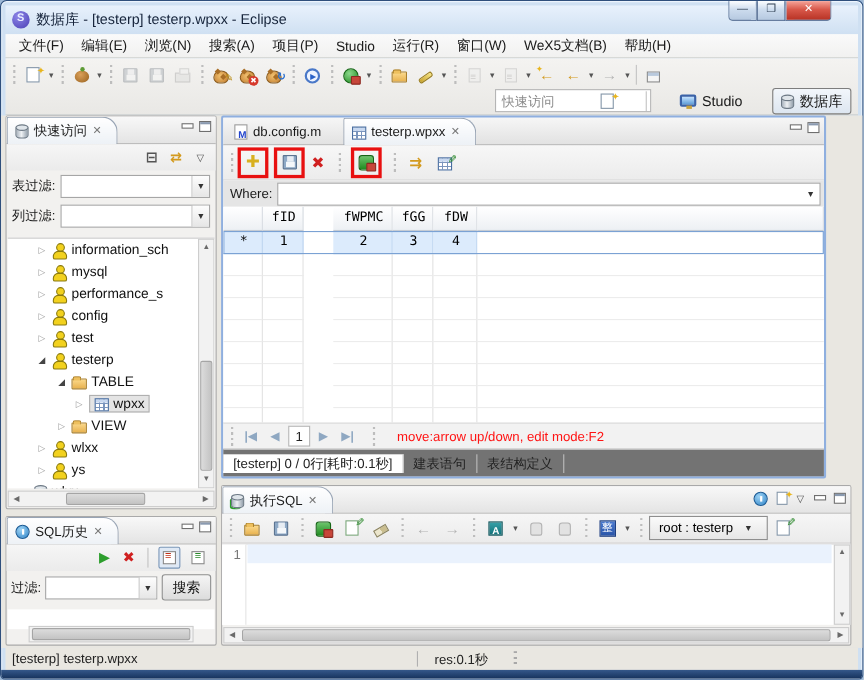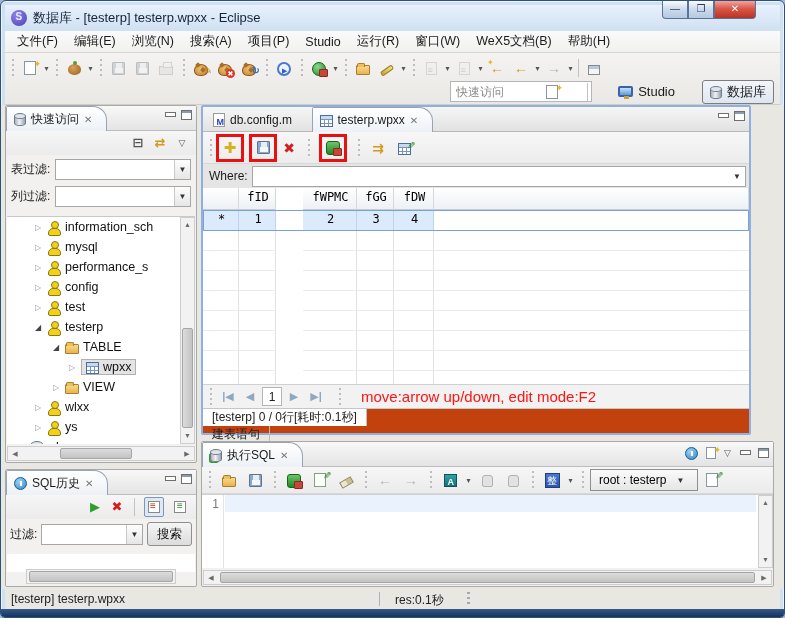--- a/index.html
+++ b/index.html
@@ -131,22 +131,22 @@
   .ghead{height:22px;}
   .gcell{border-right:1px solid #e2e2e2;border-bottom:1px solid #ececec;padding:2px 4px 0 6px;overflow:hidden;}
   .ghead .gcell{background:linear-gradient(#ffffff,#edf0f4);border-right:1px solid #d4d9df;border-bottom:1px solid #c6ccd4;}
   .c0{width:36px;} .c1{width:37px;} .c2{width:54px;margin-left:27px;} .c3{width:37px;} .c4{width:40px;} .cf{flex:1;border-right:none;}
   .grow.selrow{height:21px;outline:1px solid #7ba2d4;outline-offset:-1px;}
   .selrow .gcell{background:#dcebfc;border-right:1px solid #bcd4ef;border-bottom:1px solid #7ba2d4;}
   .selrow .gcell.cf{background:#fff;border-bottom:1px solid #ececec;}
   .pager{display:flex;align-items:center;height:24px;background:#f2f2f2;border-top:1px solid #d0d0d0;gap:2px;padding-left:2px;}
   .pgb{min-width:20px;height:19px;display:inline-flex;align-items:center;justify-content:center;color:#8fa8c2;font-size:11px;font-weight:bold;}
   .pgnum{min-width:20px;height:19px;border:1px solid #b5b5b5;background:#fff;display:inline-flex;align-items:center;justify-content:center;font-size:12px;color:#222;}
-  .hint{color:#ff1414;font-size:15px;margin-left:14px;}
-  .btabs{display:flex;align-items:flex-start;height:25px;background:#c2410c;border-top:1px solid #c6c6c6;font-size:12px;color:#222;flex-direction:column;}
+  .hint{color:#ff1414;font-size:12px;margin-left:14px;}
+  .btabs{display:flex;align-items:center;height:25px;background:#737373;border-top:1px solid #c6c6c6;font-size:12px;color:#222;}
   .btab{display:flex;align-items:center;padding:0 9px;border-right:1px solid #bdbdbd;}
   .btab.active{background:#fff;border-right:1px solid #bdbdbd;box-shadow:inset 0 -2px 0 #fff;}
   
   .sqlexec{position:absolute;left:200px;top:336px;width:573px;height:146px;background:#f2f1ef;border:1px solid #a9a9a9;border-radius:2px;}
   .sqltb{display:flex;align-items:center;height:27px;background:linear-gradient(#f6f6f6,#ebebeb);border-bottom:1px solid #d8d8d8;gap:2px;padding-left:2px;}
   .sqled{position:relative;height:74px;background:#fff;border-top:1px solid #cfcfcf;}
   .gutter{position:absolute;left:0;top:0;bottom:0;width:22px;background:#fff;border-right:1px solid #e4e4e4;color:#787878;font-size:12px;text-align:right;padding:2px 4px 0 0;}
   .curline{position:absolute;left:23px;right:17px;top:0;height:17px;background:#eaf2fd;}
   .conncombo{display:inline-flex;align-items:center;height:22px;border:1px solid #8e8e8e;background:linear-gradient(#fafafa,#e6e6e6);font-size:12px;padding:0 2px 0 8px;gap:10px;min-width:108px;}
   .conncombo .ar{font-size:8px;color:#333;}

